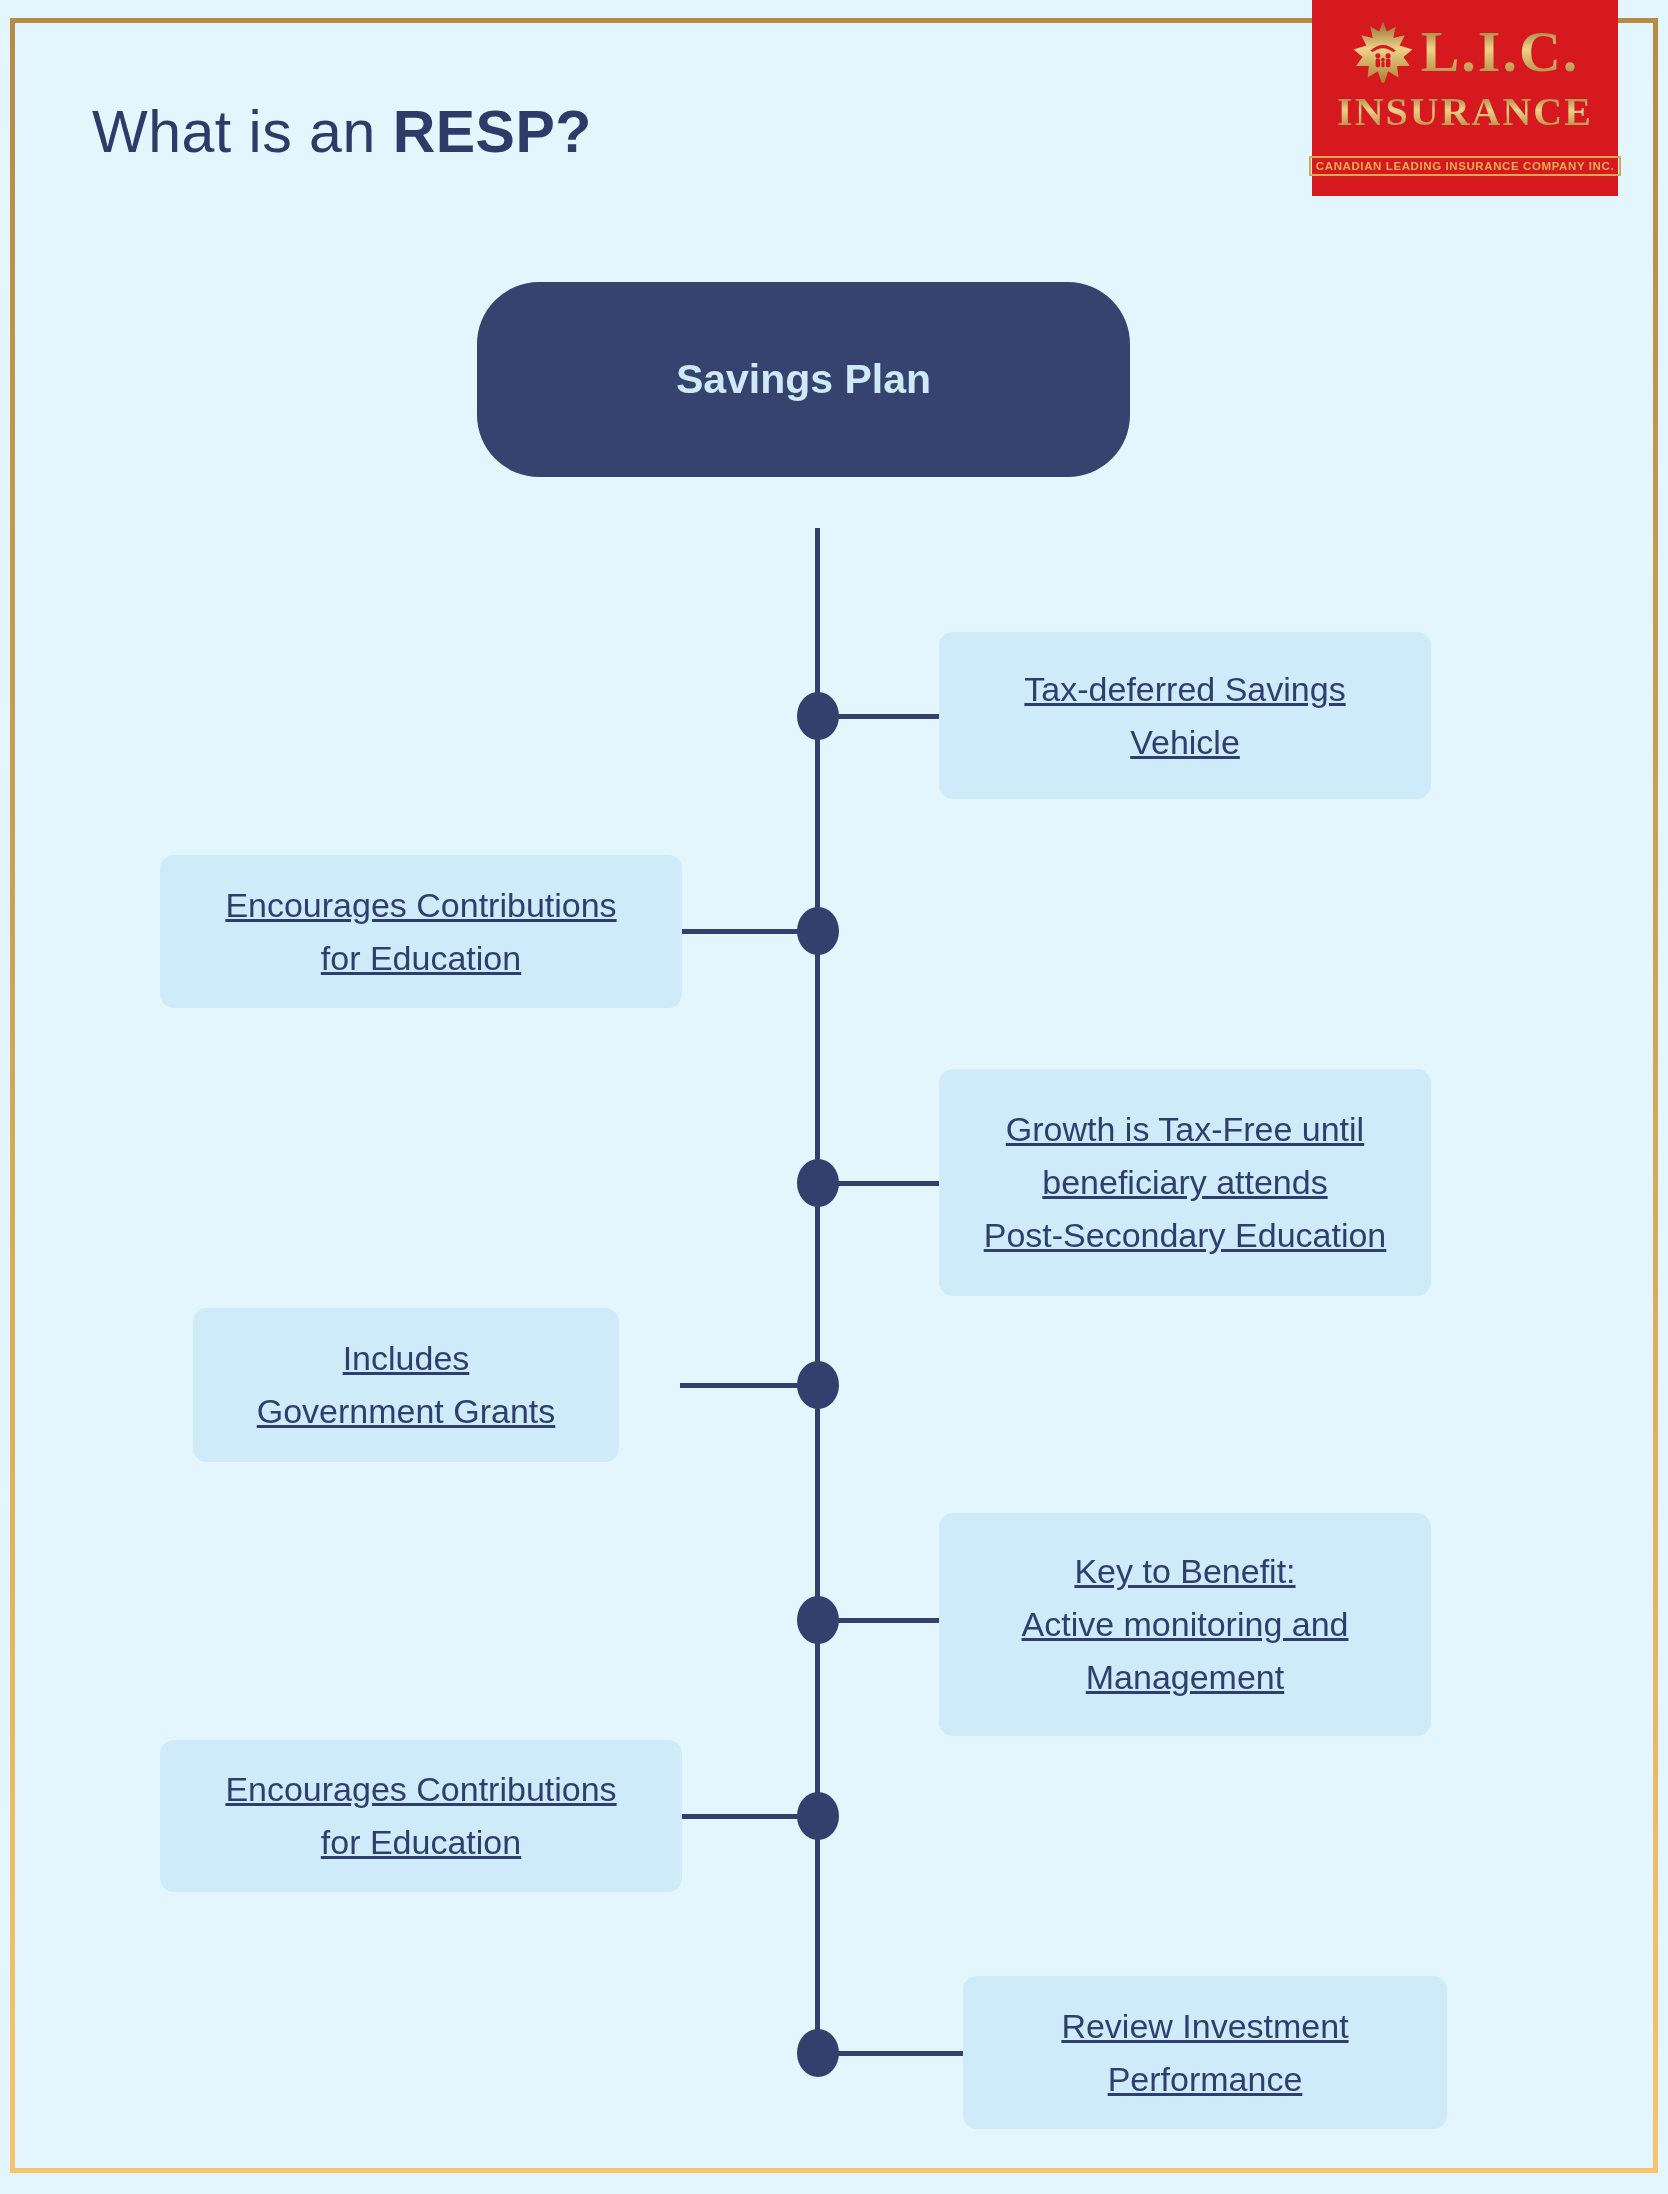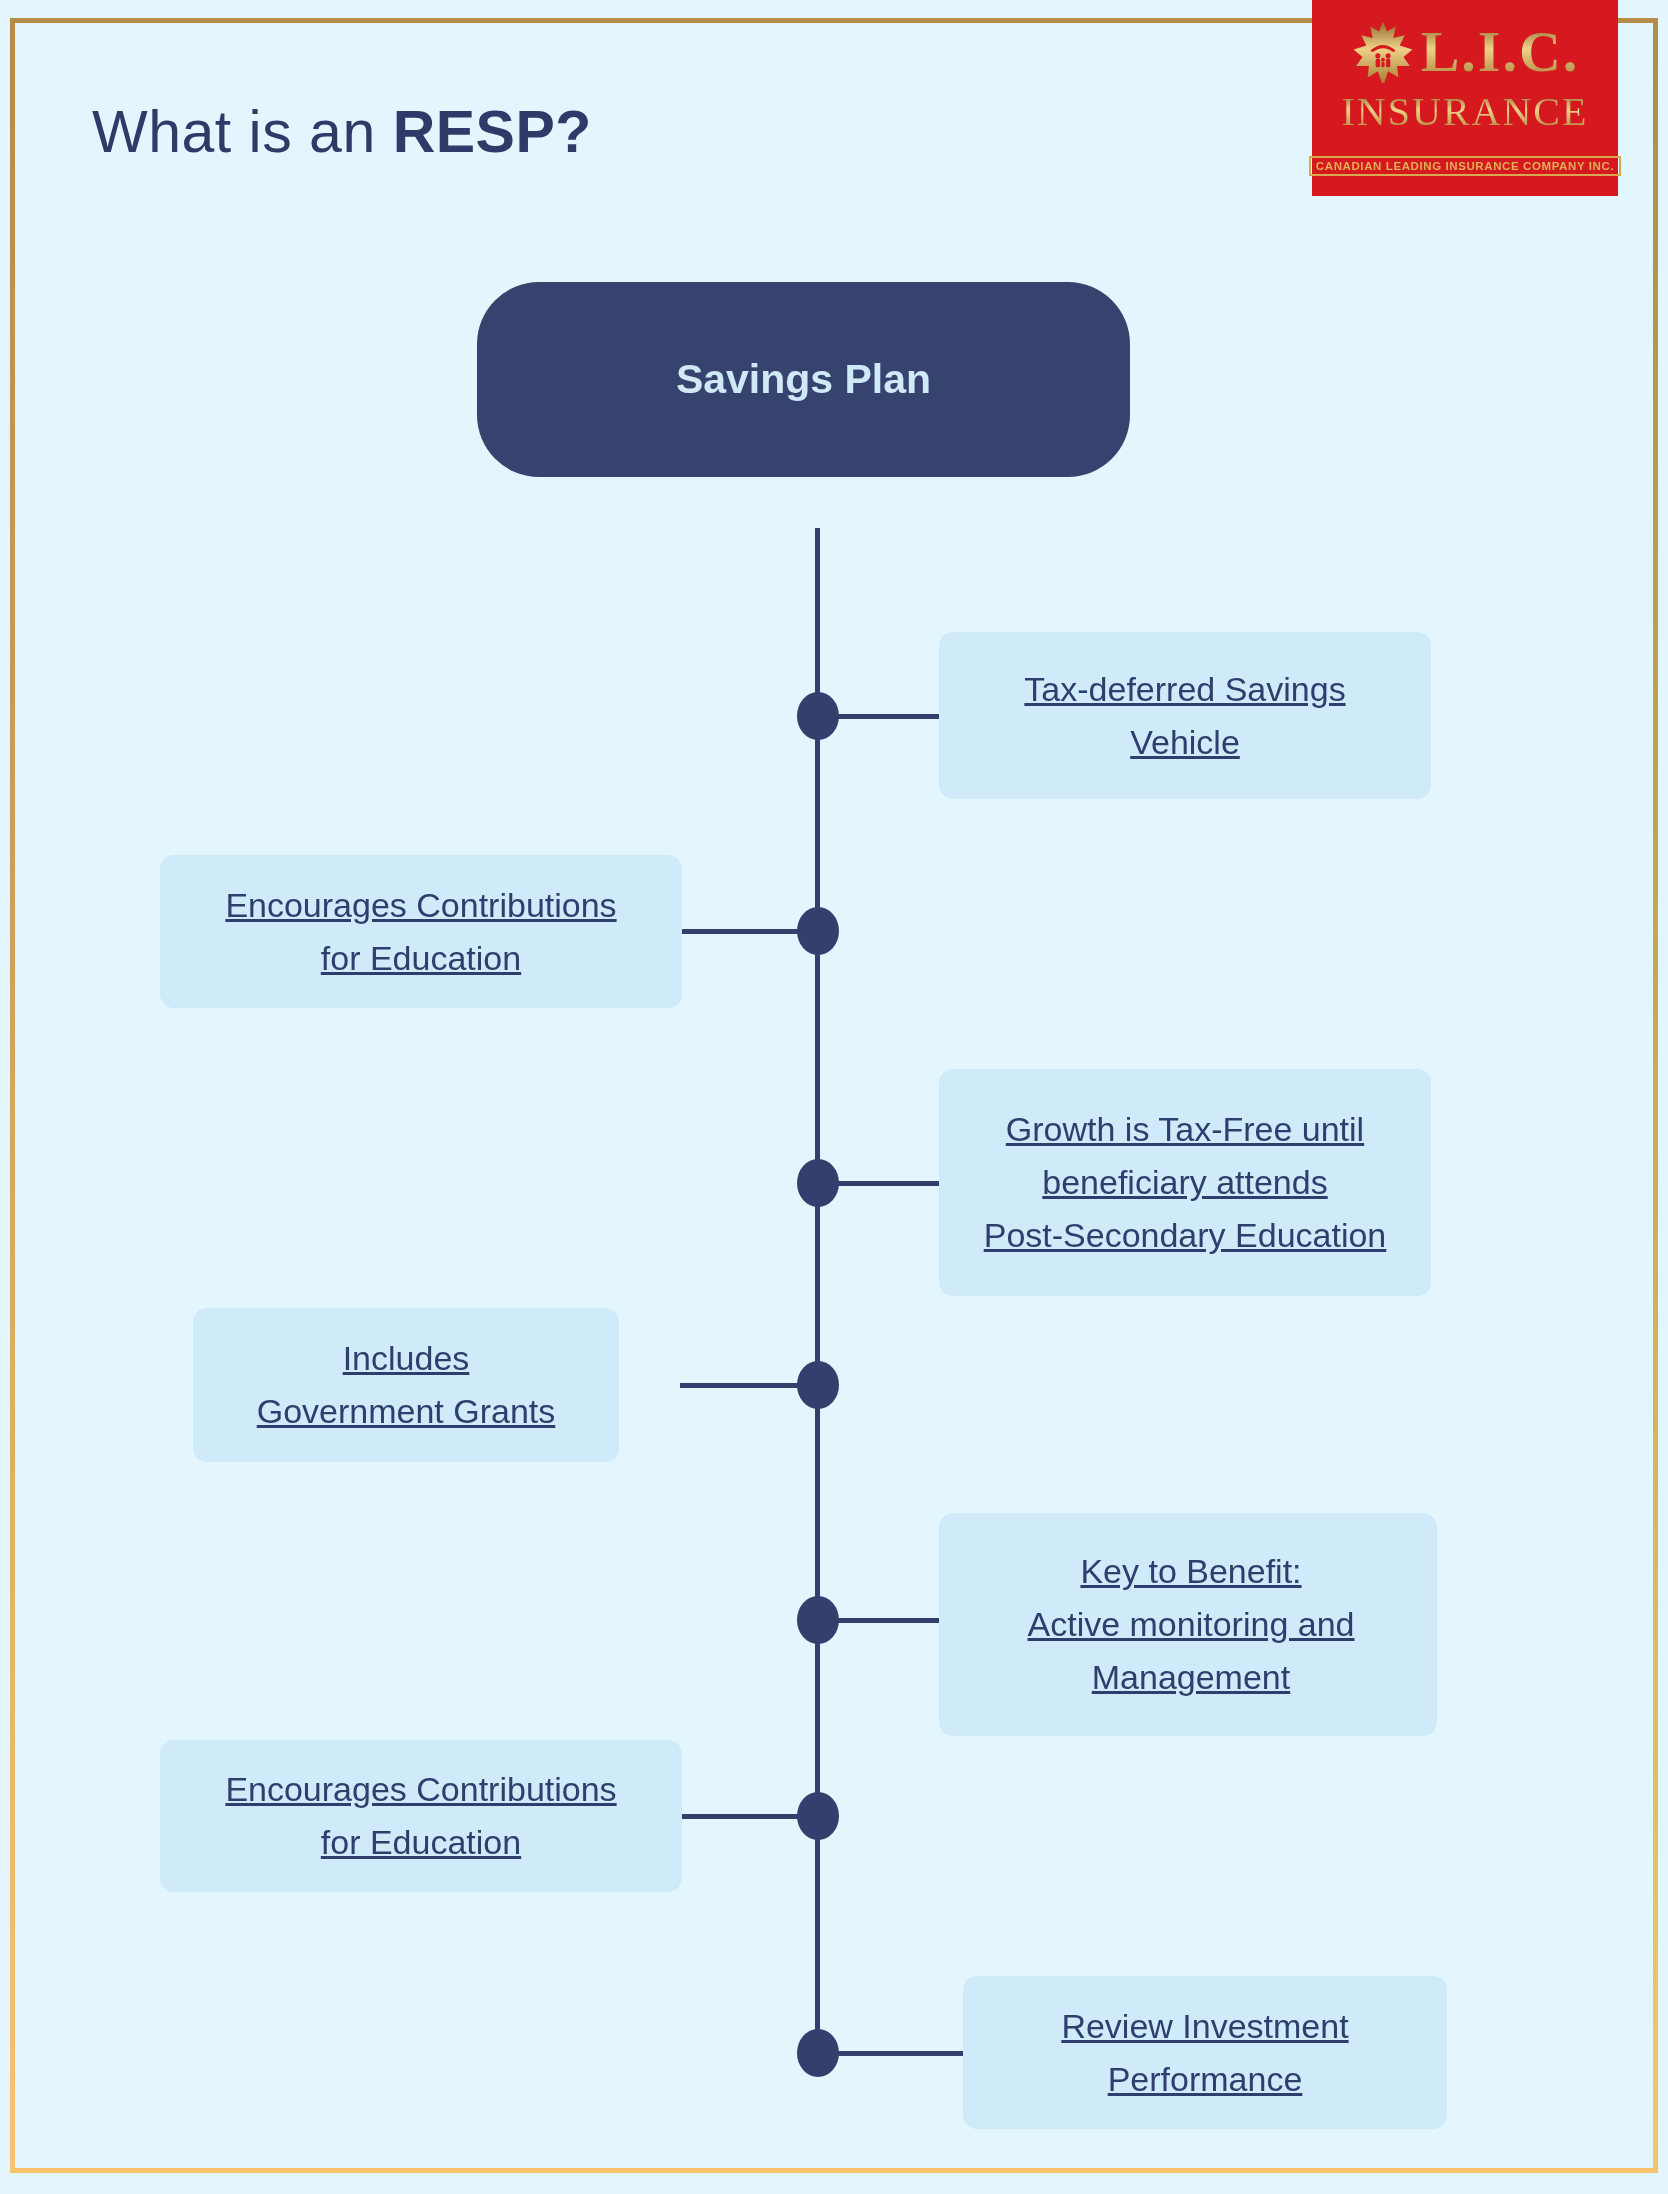--- a/index.html
+++ b/index.html
@@ -32,21 +32,21 @@
   .logo-acronym{
     font-family:"Liberation Serif",serif;font-weight:700;font-size:58px;line-height:1;
     background:linear-gradient(180deg,#f2d astonish 0%);
   }
   .gold-text{
     background:linear-gradient(180deg,#8f6a2d 0%,#eed188 45%,#a97f35 100%);
     -webkit-background-clip:text;background-clip:text;color:transparent;
   }
   .logo-acronym{letter-spacing:2px;}
   .logo-company{
-    font-family:"Liberation Serif",serif;font-weight:400;font-size:40px;line-height:1;
+    font-family:"Liberation Serif",serif;font-weight:700;font-size:40px;line-height:1;
     letter-spacing:2px;margin-top:8px;
   }
   .logo-tagline{
     margin-top:24px;border:2px solid #d8a74f;padding:2px 5px;
     font-size:11.5px;font-weight:700;letter-spacing:.6px;color:#dfb055;
     white-space:nowrap;
   }
   .leaf{width:64px;height:64px;flex:0 0 auto;}
   
   .root-node{
@@ -134,21 +134,21 @@
 
   <div class="node" style="left:939px;top:632px;width:492px;height:167px;">Tax-deferred Savings
 Vehicle</div>
   <div class="node" style="left:160px;top:855px;width:522px;height:153px;">Encourages Contributions
 for Education</div>
   <div class="node" style="left:939px;top:1069px;width:492px;height:227px;">Growth is Tax-Free until
 beneficiary attends
 Post-Secondary Education</div>
   <div class="node" style="left:193px;top:1308px;width:426px;height:154px;">Includes
 Government Grants</div>
-  <div class="node" style="left:939px;top:1513px;width:492px;height:223px;padding-left:6px;">Key to Benefit:
+  <div class="node" style="left:939px;top:1513px;width:492px;height:223px;">Key to Benefit:
 Active monitoring and
 Management</div>
   <div class="node" style="left:160px;top:1740px;width:522px;height:152px;">Encourages Contributions
 for Education</div>
   <div class="node" style="left:963px;top:1976px;width:484px;height:153px;">Review Investment
 Performance</div>
 
 </div>
 
 </body></html>

